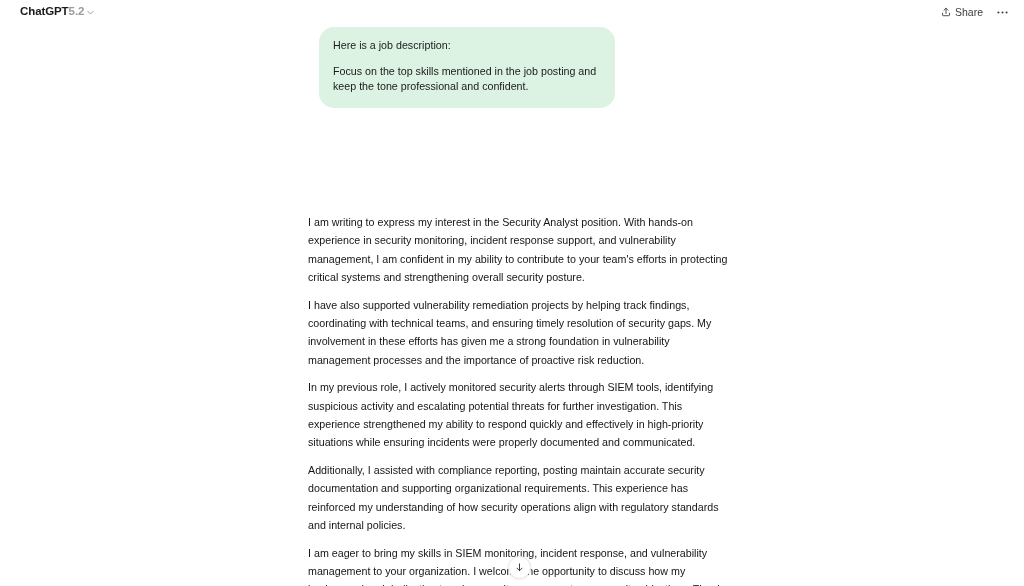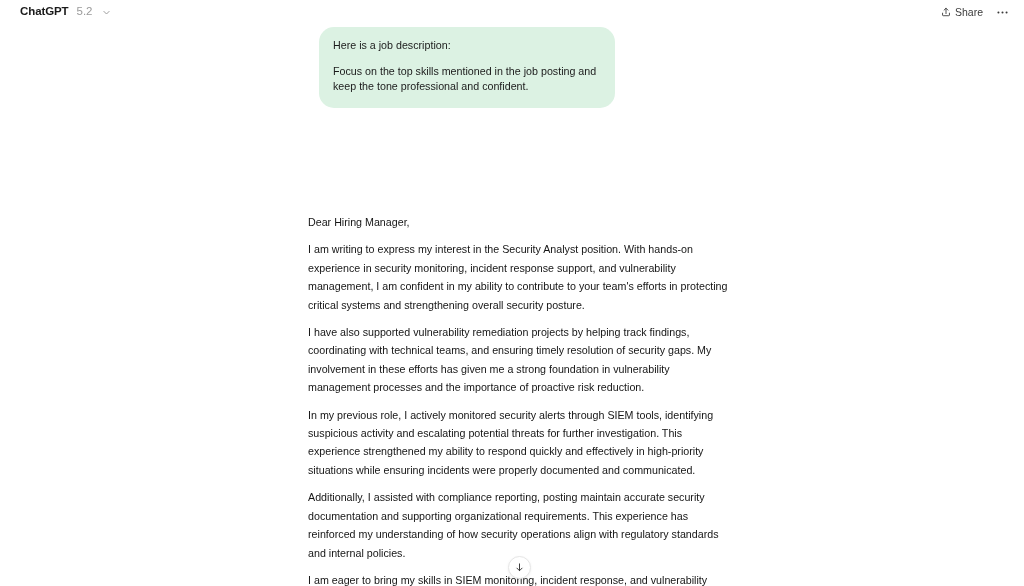--- a/index.html
+++ b/index.html
@@ -28,34 +28,34 @@
     align-items: center;
     justify-content: space-between;
     padding: 0 12px 0 16px;
     box-sizing: border-box;
     background: #ffffff;
     z-index: 10;
   }
   .brand {
     display: flex;
     align-items: center;
-    gap: 8px;
+    gap: 0;
     font-size: 11.5px;
     line-height: 1;
     cursor: pointer;
     padding: 2px 4px;
     border-radius: 5px;
   }
   .brand-name {
     font-weight: 700;
     color: #1a1a1a;
     letter-spacing: -0.1px;
   }
   .brand-version {
-    font-weight: 400;
+    font-weight: 700;
     color: #9a9a9a;
   }
   .chev {
     width: 9px;
     height: 9px;
     display: inline-block;
     margin-left: 1px;
     color: #9a9a9a;
   }
   .chev svg { display: block; }
@@ -210,21 +210,20 @@
 <div class="conversation">
 
   <div class="user-row">
     <div class="user-bubble">
       <p>Here is a job description:</p>
       <p>Focus on the top skills mentioned in the job posting and keep the tone professional and confident.</p>
     </div>
   </div>
 
   <div class="assistant">
-    <p>Dear Hiring Manager,</p>
     <p>I am writing to express my interest in the Security Analyst position. With hands-on experience in security monitoring, incident response support, and vulnerability management, I am confident in my ability to contribute to your team's efforts in protecting critical systems and strengthening overall security posture.</p>
     <p>I have also supported vulnerability remediation projects by helping track findings, coordinating with technical teams, and ensuring timely resolution of security gaps. My involvement in these efforts has given me a strong foundation in vulnerability management processes and the importance of proactive risk reduction.</p>
     <p>In my previous role, I actively monitored security alerts through SIEM tools, identifying suspicious activity and escalating potential threats for further investigation. This experience strengthened my ability to respond quickly and effectively in high-priority situations while ensuring incidents were properly documented and communicated.</p>
     <p>Additionally, I assisted with compliance reporting, posting maintain accurate security documentation and supporting organizational requirements. This experience has reinforced my understanding of how security operations align with regulatory standards and internal policies.</p>
     <p>I am eager to bring my skills in SIEM monitoring, incident response, and vulnerability management to your organization. I welcome the opportunity to discuss how my background and dedication to cybersecurity can support your security objectives. Thank you for your time and consideration.</p>
 
   </div>
 </div>
 
 <div class="scroll-bottom">

